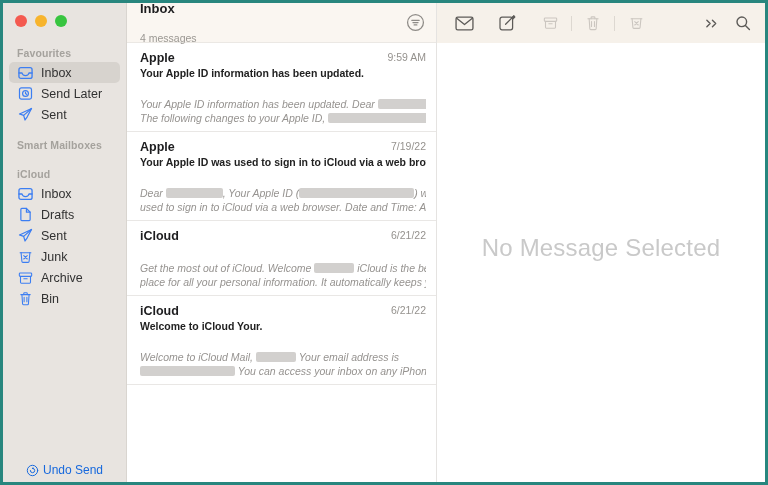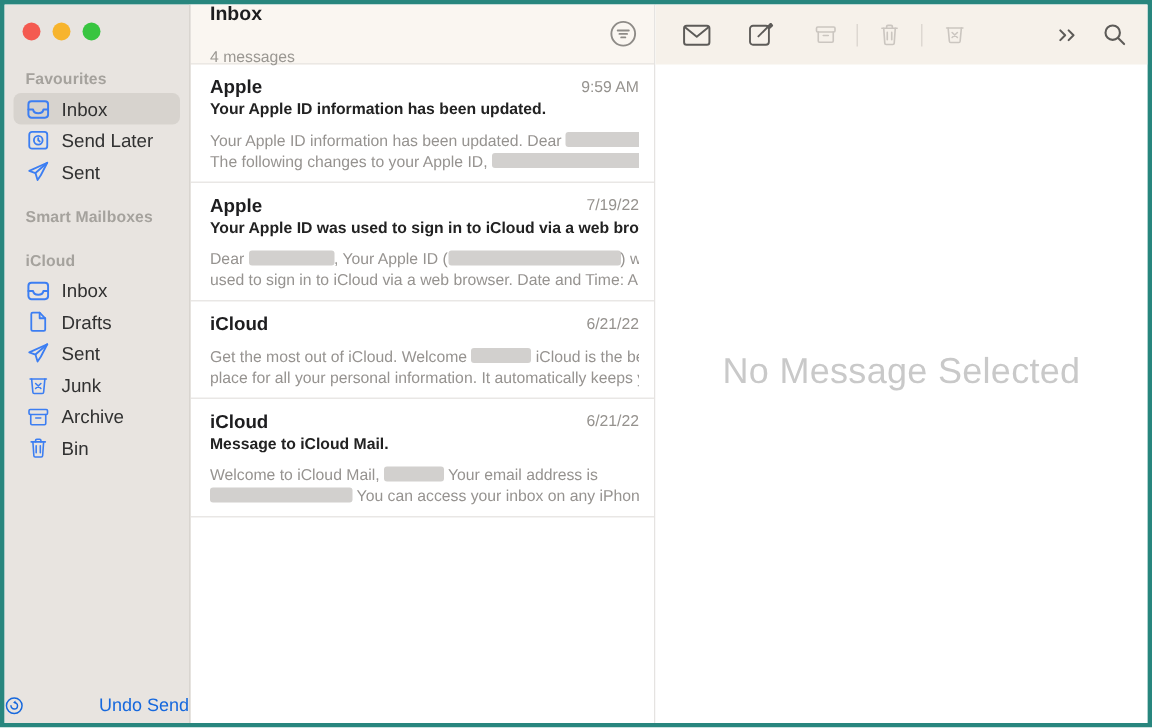--- a/index.html
+++ b/index.html
@@ -9,37 +9,37 @@
   
   .sidebar { width:124px; flex:none; background:#e8e4e0; border-right:1px solid #d9d5d0; position:relative; }
   .traffic { display:flex; gap:8px; padding:12px 0 0 12px; height:30px; }
   .tl { width:12px; height:12px; border-radius:50%; }
   .sb-section { margin-top:10px; }
   .sb-label { font-size:10.5px; font-weight:700; color:#a5a29d; padding:4px 14px 3px; letter-spacing:.1px; }
   .sb-row { display:flex; align-items:center; height:21px; margin:0 6px; padding:0 0 0 8px; border-radius:5px; cursor:default; }
   .sb-row.sel { background:#d7d3ce; }
   .sb-ic { width:16px; height:16px; margin-right:8px; color:#3c7ef2; display:flex; align-items:center; justify-content:center; flex:none; }
   .sb-txt { font-size:12.5px; color:#313131; }
-  .undo-send { position:absolute; bottom:5px; left:0; right:0; display:flex; align-items:center; justify-content:space-between; gap:4px; color:#1668dd; font-size:12px; cursor:pointer; }
+  .undo-send { position:absolute; bottom:5px; left:0; right:0; display:flex; align-items:center; justify-content:center; gap:4px; color:#1668dd; font-size:12px; cursor:pointer; }
   .undo-send svg { display:block; }
 
   
   .listpane { width:310px; flex:none; border-right:1px solid #e5e3e1; display:flex; flex-direction:column; background:#fff; }
   .list-header { height:40px; flex:none; background:#faf6f1; border-bottom:1px solid #ebe8e4; display:flex; align-items:center; padding:0 10px 0 13px; }
   .lh-titles { flex:1; min-width:0; }
   .lh-title { font-size:13px; font-weight:700; color:#1d1d1f; line-height:15px; }
   .lh-sub { font-size:10.5px; color:#9a9792; line-height:12px;margin-top:16px; }
   .filter-btn { width:22px; height:22px; display:flex; align-items:center; justify-content:center; cursor:pointer; }
   .msg-scroll { flex:1; overflow:hidden; }
   .msg { padding:8px 10px 6px 13px; border-bottom:1px solid #e9e7e5; margin-left:0; cursor:default; }
-  .msg-top { display:flex; justify-content:space-between; align-items:center; }
+  .msg-top { display:flex; justify-content:space-between; align-items:flex-start; }
   .msg-sender { font-size:12.5px; font-weight:700; color:#1d1d1f; }
   .msg-date { font-size:10.5px; color:#95928e; }
   .msg-subject { font-size:10.5px; font-weight:700; color:#222; margin-top:2px; white-space:nowrap; overflow:hidden; }
-  .msg-preview { margin-top:8px; }
+  .msg-preview { margin-top:18px;font-style:italic; }
   .msg-line { font-size:10.5px; color:#969390; line-height:14px; white-space:nowrap; overflow:hidden; }
   .redact { display:inline-block; height:10px; background:#d2d0ce; border-radius:2px; vertical-align:-1px; }
 
   
   .detail { flex:1; display:flex; flex-direction:column; background:#fff; min-width:0; }
   .detail-toolbar { height:40px; flex:none; background:#f6f1ea; display:flex; align-items:center; padding:0 9px 0 14px; }
   .tb-btn { width:26px; height:26px; display:flex; align-items:center; justify-content:center; color:#5d5b58; cursor:pointer; margin-right:17px; }
   .tb-btn.disabled { color:#cbc6c0; cursor:default; }
   .tb-sep { width:1px; height:15px; background:#ddd8d1; margin:0 8px 0 -9px; }
   .tb-spacer { flex:1; }
@@ -212,21 +212,21 @@
           <div class="msg-preview">
             <div class="msg-line"><span>Get the most out of iCloud. Welcome </span><span class="redact" style="width:40px"></span><span> iCloud is the best</span></div>
             <div class="msg-line"><span>place for all your personal information. It automatically keeps yo...</span></div>
           </div>
         </div>
         <div class="msg">
           <div class="msg-top">
             <span class="msg-sender">iCloud</span>
             <span class="msg-date">6/21/22</span>
           </div>
-          <div class="msg-subject">Message to iCloud Mail.</div>
+          <div class="msg-subject">Welcome to iCloud Your.</div>
           <div class="msg-preview">
             <div class="msg-line"><span>Welcome to iCloud Mail, </span><span class="redact" style="width:40px"></span><span> Your email address is</span></div>
             <div class="msg-line"><span class="redact" style="width:95px"></span><span> You can access your inbox on any iPhon...</span></div>
           </div>
         </div>
       </div>
   </div>
 
   <div class="detail">
     <div class="detail-toolbar">

